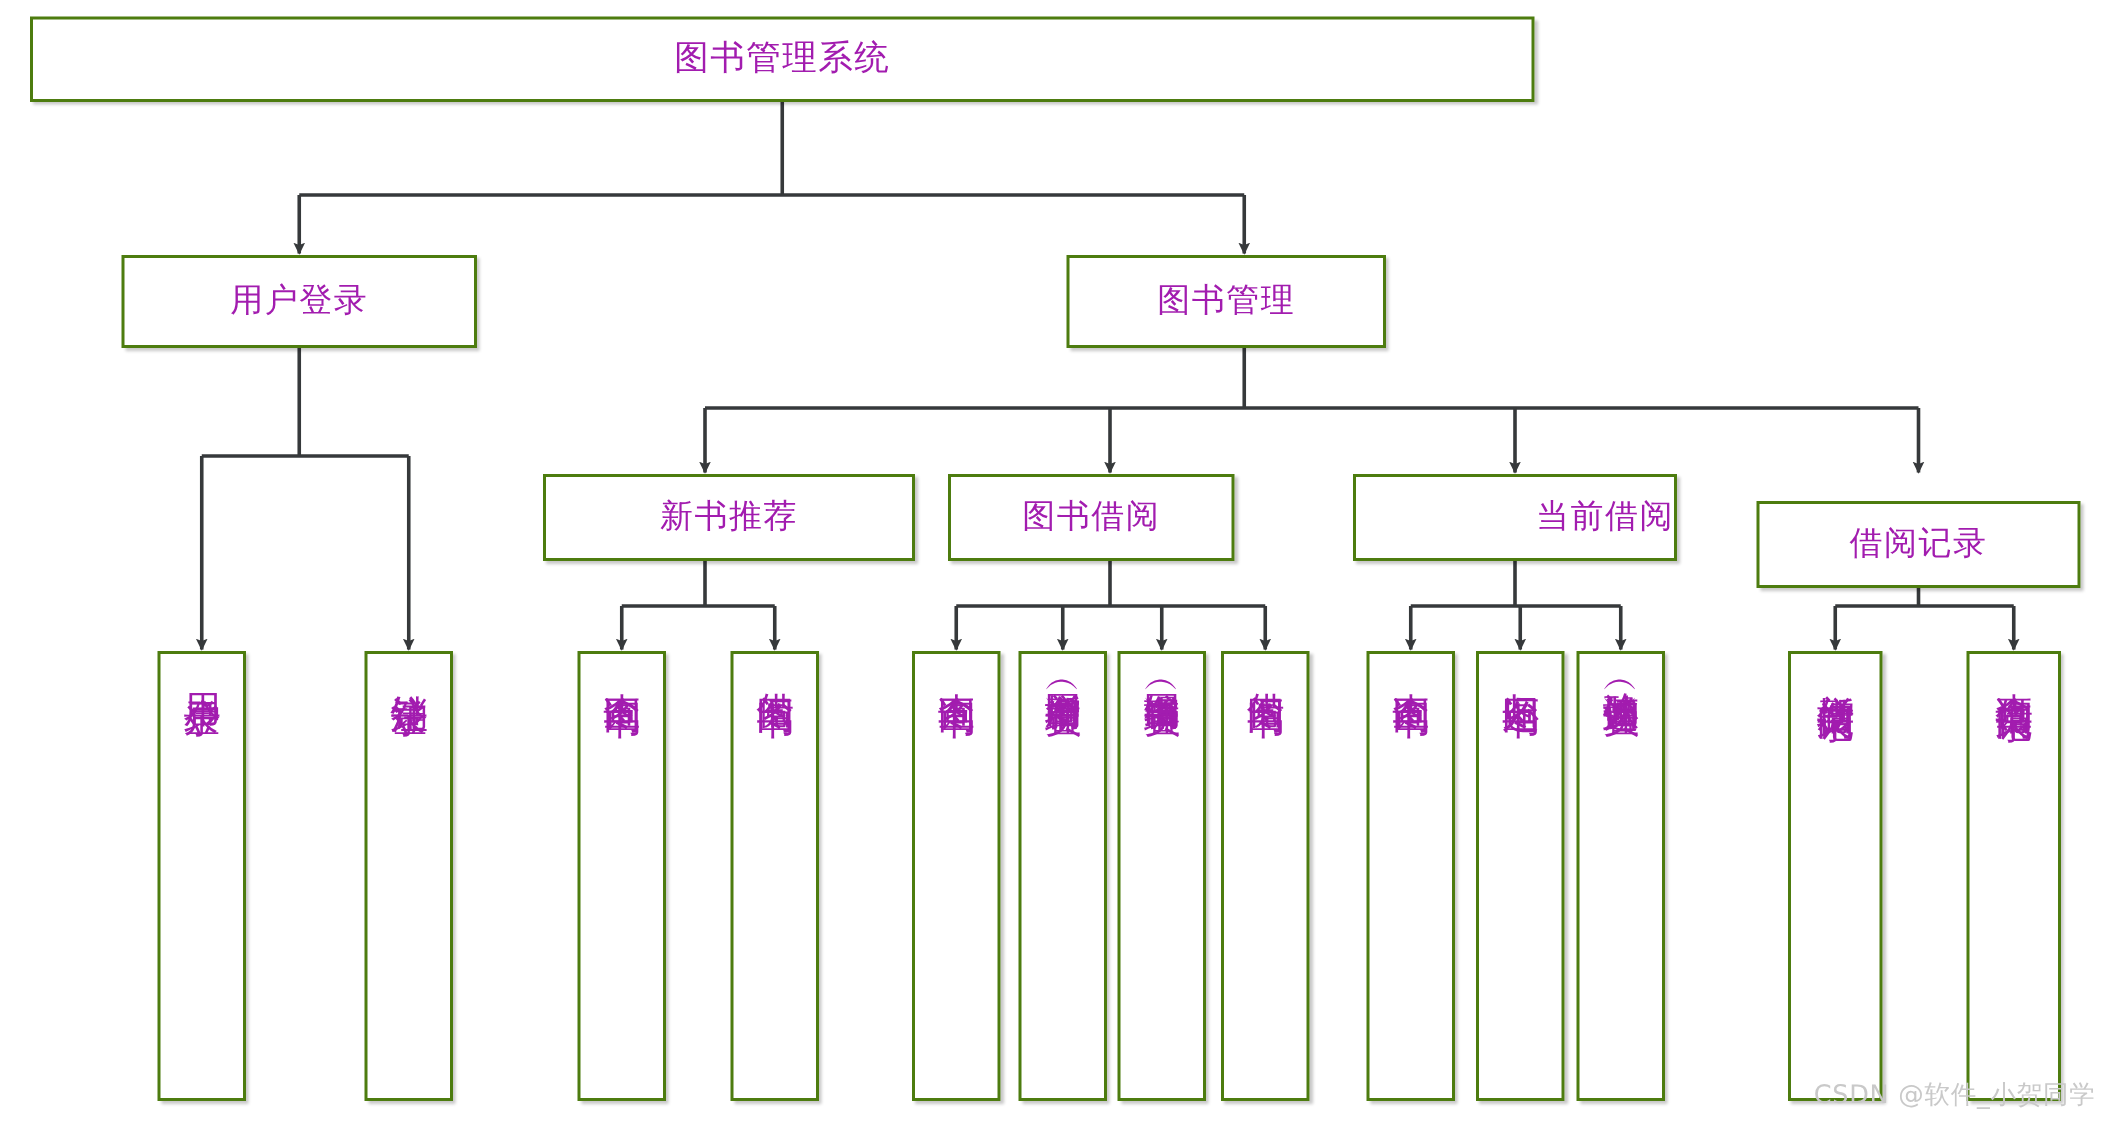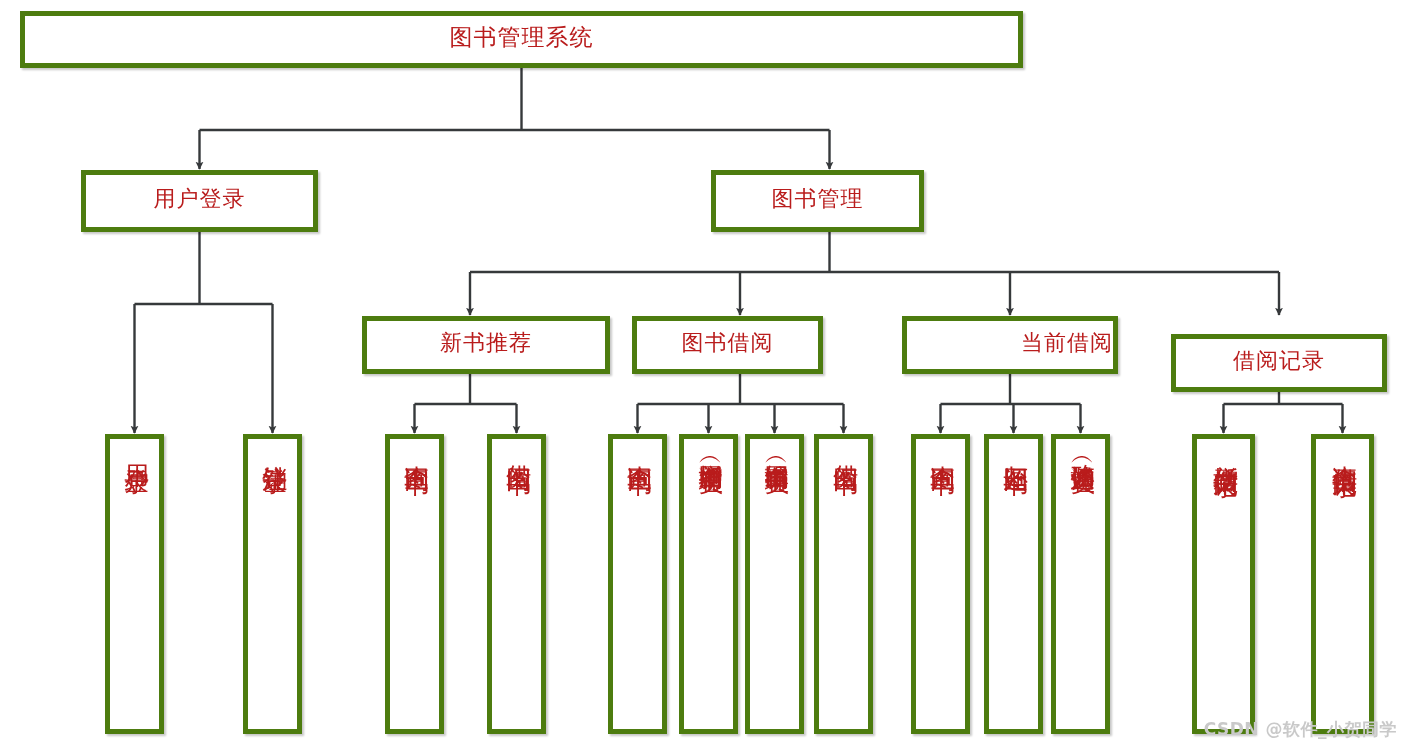--- a/index.html
+++ b/index.html
@@ -23,28 +23,27 @@
     left: 0;
     top: 0;
     width: 1405px;
     height: 747px;
     pointer-events: none;
   }
   .node {
     position: absolute;
     box-sizing: border-box;
     background: #ffffff;
-    border: 5px solid #4d7c0f;
+    border: 2px solid #4d7c0f;
     box-shadow: 2px 2px 2px rgba(0,0,0,0.22);
     display: flex;
     align-items: center;
     justify-content: center;
-    color: #b91c1c;
+    color: #a21caf;
     z-index: 2;
-    font-family: Liberation Mono, monospace;
   }
   .node .label {
     display: block;
     text-align: center;
     line-height: 1.18;
     white-space: nowrap;
   }
   .node.horizontal .label {
     font-size: 22px;
     letter-spacing: 1px;
@@ -73,21 +72,20 @@
   .watermark {
     position: absolute;
     right: 8px;
     bottom: 6px;
     font-size: 17px;
     color: #c9c9c9;
     letter-spacing: 0.5px;
     white-space: nowrap;
     z-index: 5;
     font-family: "DejaVu Sans", "Liberation Sans", sans-serif;
-    font-weight: bold;
   }
 </style>
 </head>
 <body>
 
 <div id="canvas">
 
   <svg id="edges" viewBox="0 0 1405 747" width="1405" height="747">
     <defs>
       <marker id="arrowhead" markerWidth="9" markerHeight="9" refX="7.2" refY="4.5" orient="auto" markerUnits="userSpaceOnUse">

